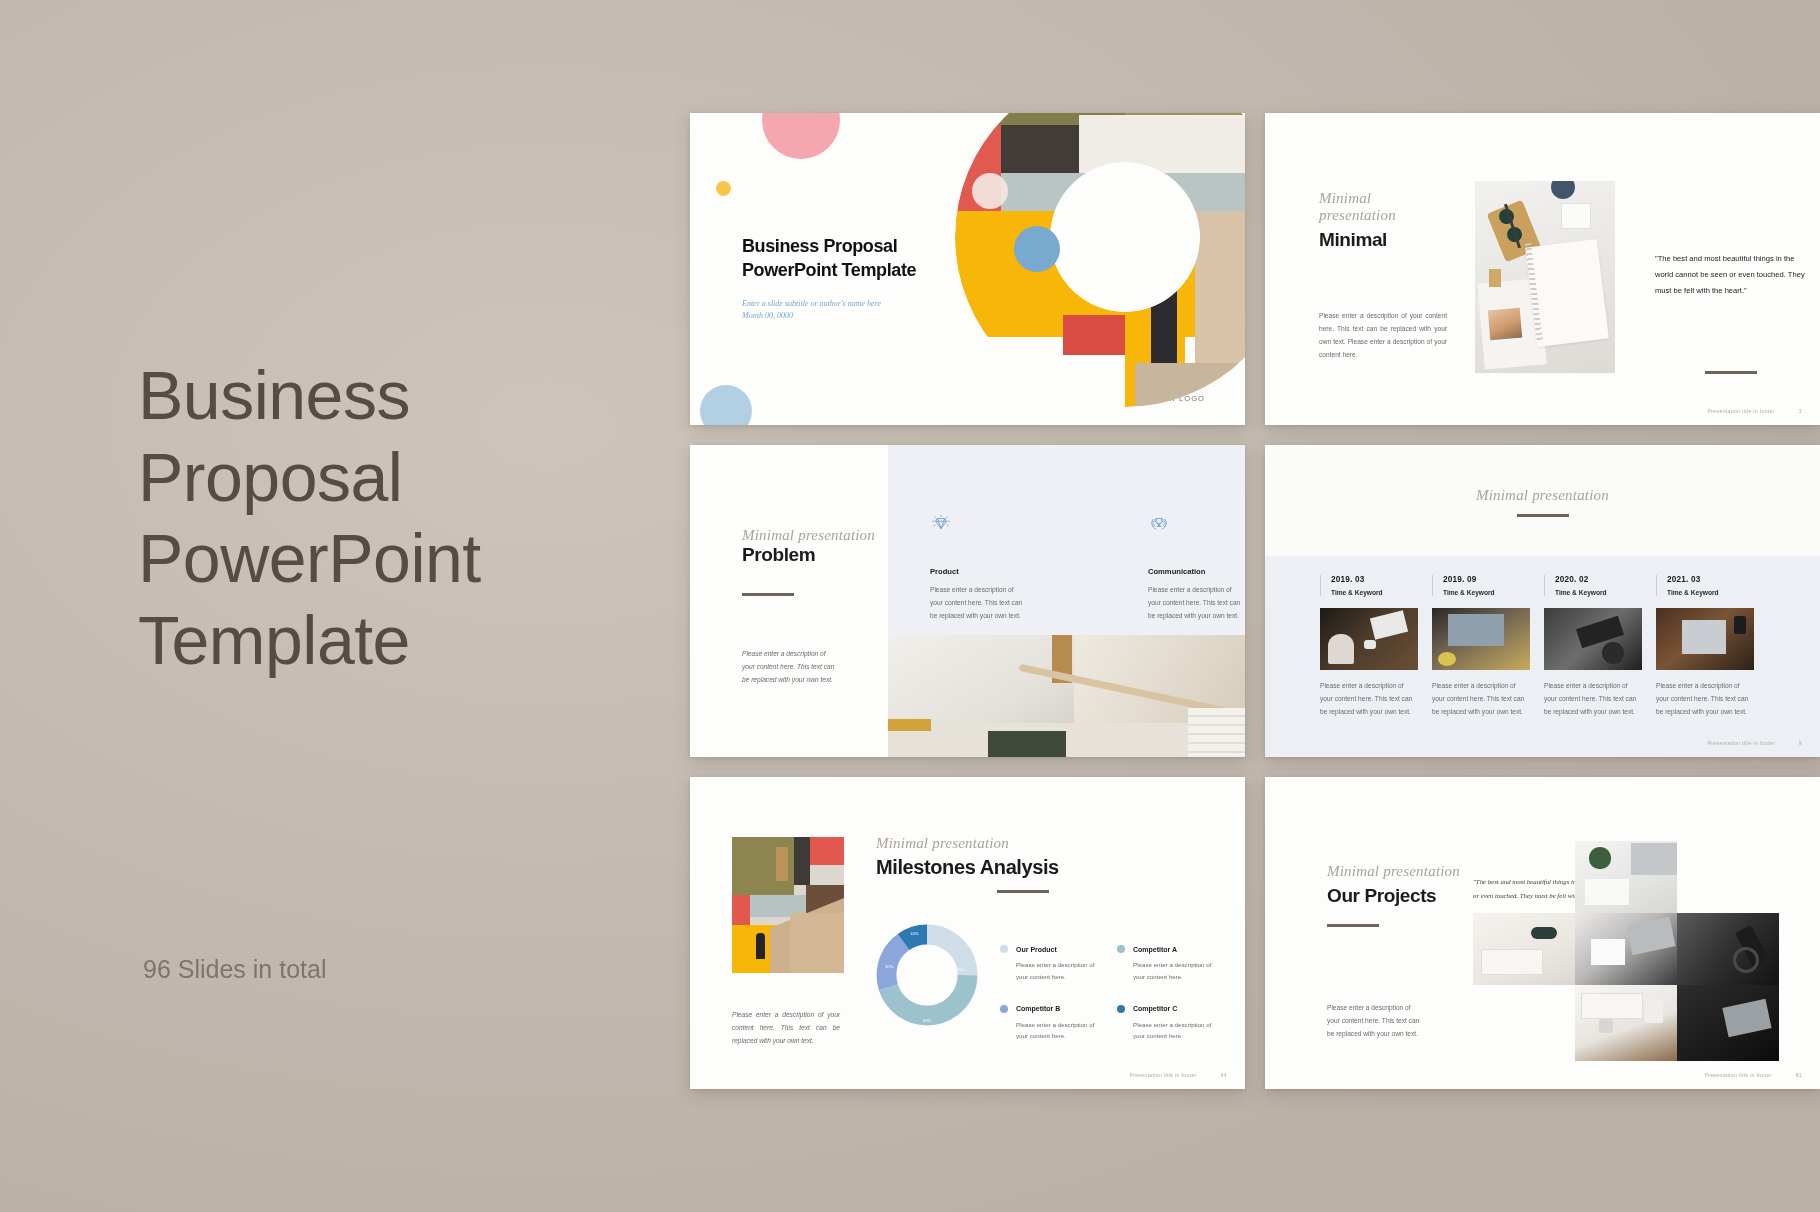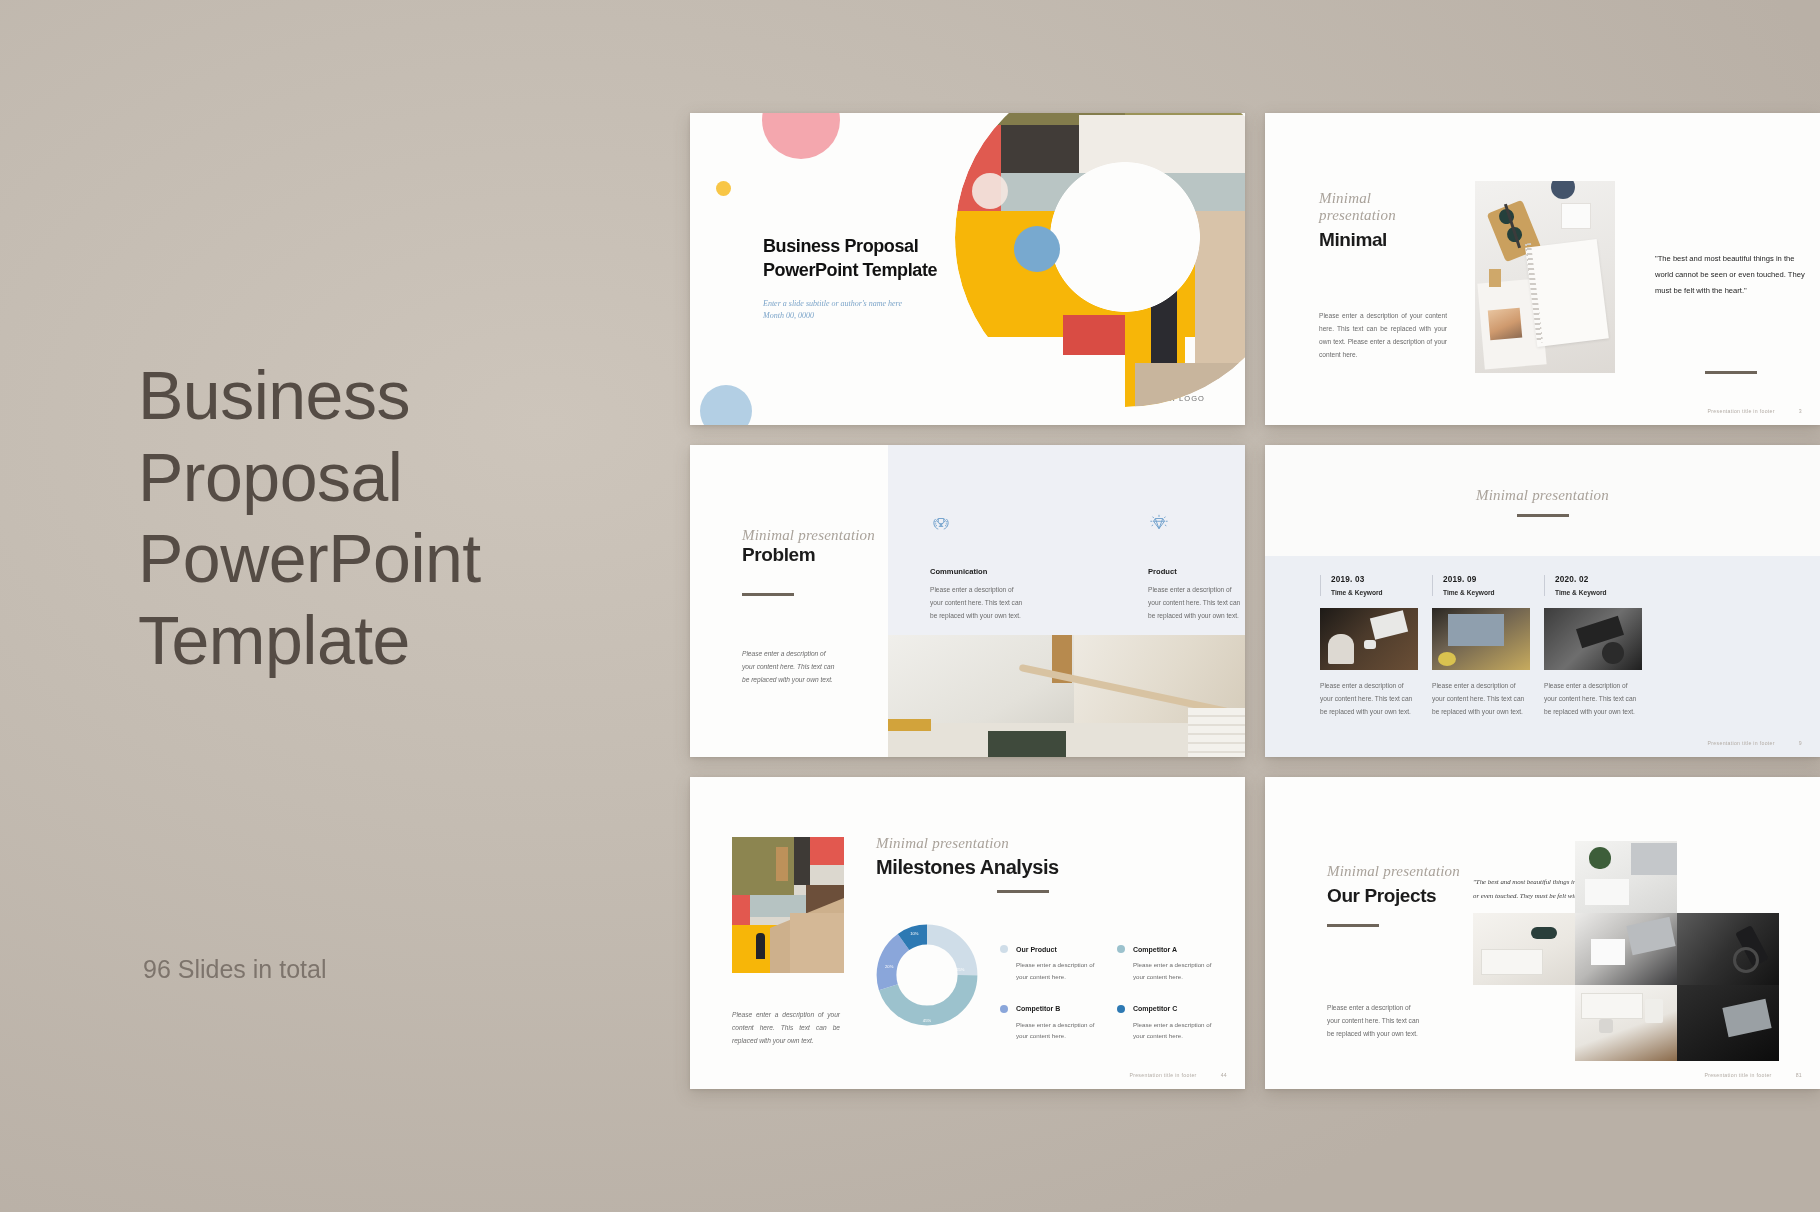--- a/index.html
+++ b/index.html
@@ -113,21 +113,21 @@
   .c-dark   { left: 46px; top: 58px; width: 78px;  height: 48px;  background: #413c38; }
   .c-cream  { left: 124px;top: 48px; width: 216px; height: 58px;  background: #f0ece6; }
   .c-gray   { left: 46px; top: 106px;width: 294px; height: 38px;  background: #b9c5c4; }
   .c-yellow { left: 0;    top: 144px;width: 240px; height: 126px; background: #f7b608; }
   .c-tan    { left: 240px;top: 144px;width: 100px; height: 196px; background: #d8c3a9; }
   .c-red2   { left: 108px;top: 248px;width: 62px;  height: 40px;  background: #d94c44; }
   .c-yellow2{ left: 170px;top: 248px;width: 60px;  height: 92px;  background: #f7b608; }
   .c-person { left: 196px;top: 214px;width: 26px;  height: 84px;  background: #2b2b30; border-radius: 8px 8px 0 0;}
   .c-floor  { left: 180px;top: 296px;width: 160px; height: 44px;  background: #c8b59d; }
 
-  .s1-text { position: absolute; left: 73px; top: 122px; z-index: 5; }
+  .s1-text { position: absolute; left: 52px; top: 122px; z-index: 5; }
   .s1-head {
     font-size: 18px; font-weight: 700; color: #111;
     line-height: 1.32; letter-spacing: -0.4px;
     white-space: pre-line;
   }
   .s1-sub {
     margin-top: 15px;
     font-family: "Liberation Serif", serif;
     font-style: italic;
     font-size: 8px;
@@ -378,47 +378,47 @@
         <div class="sl-title">Problem</div>
       </div>
       <div class="rule s3-rule"></div>
       <div class="body-txt italic s3-desc">Please enter a description of your content here. This text can be replaced with your own text.</div>
     </div>
 
     <div class="s3-cols">
       <div class="s3-col">
         <span class="icon-blue">
           <svg width="22" height="22" viewBox="0 0 24 24" fill="none" stroke="currentColor" stroke-width="1">
+            <path d="M6 9h12l-6 8z"></path>
+              <path d="M6 9l2-3h8l2 3"></path>
+              <path d="M9 9l3 8 3-8"></path>
+              <path d="M8 6l1 3"></path>
+              <path d="M16 6l-1 3"></path>
+            <path d="M12 2v2.2M5 4l1.2 1.4M19 4l-1.2 1.4M2.6 9h2M19.4 9h2M4 14l1.6-1M20 14l-1.6-1"></path>
+          </svg>
+        </span>
+        <div class="col-h">Product</div>
+        <div class="body-txt col-b">Please enter a description of your content here. This text can be replaced with your own text.</div>
+      </div>
+      <div class="s3-col">
+        <span class="icon-blue">
+          <svg width="22" height="22" viewBox="0 0 24 24" fill="none" stroke="currentColor" stroke-width="1">
             <path d="M9 6h6v3a3 3 0 0 1-6 0z"></path>
               <path d="M11.2 12h1.6v2h-1.6z"></path>
               <path d="M9.6 14.6h4.8"></path>
             <path d="M9 6.8c-1.3 0-1.8.8-1.8 1.5s.6 1.3 1.4 1.3"></path>
             <path d="M15 6.8c1.3 0 1.8.8 1.8 1.5s-.6 1.3-1.4 1.3"></path>
             <path d="M6.2 6.5C4 8 3.6 11.6 5 14.2c1 1.9 2.6 2.9 4 3.3"></path>
             <path d="M17.8 6.5C20 8 20.4 11.6 19 14.2c-1 1.9-2.6 2.9-4 3.3"></path>
             <path d="M5 9.4l1.6.3M5.1 12l1.7-.2M6 14.3l1.6-.7M19 9.4l-1.6.3M18.9 12l-1.7-.2M18 14.3l-1.6-.7"></path>
           </svg>
         </span>
         <div class="col-h">Communication</div>
         <div class="body-txt col-b">Please enter a description of your content here. This text can be replaced with your own text.</div>
       </div>
-      <div class="s3-col">
-        <span class="icon-blue">
-          <svg width="22" height="22" viewBox="0 0 24 24" fill="none" stroke="currentColor" stroke-width="1">
-            <path d="M6 9h12l-6 8z"></path>
-              <path d="M6 9l2-3h8l2 3"></path>
-              <path d="M9 9l3 8 3-8"></path>
-              <path d="M8 6l1 3"></path>
-              <path d="M16 6l-1 3"></path>
-            <path d="M12 2v2.2M5 4l1.2 1.4M19 4l-1.2 1.4M2.6 9h2M19.4 9h2M4 14l1.6-1M20 14l-1.6-1"></path>
-          </svg>
-        </span>
-        <div class="col-h">Product</div>
-        <div class="body-txt col-b">Please enter a description of your content here. This text can be replaced with your own text.</div>
-      </div>
     </div>
   </div>
 
   <div class="slide s4">
     <div class="s4-top"></div>
     <div class="s4-bot"></div>
     <div class="s4-head">
       <div class="eyebrow">Minimal presentation</div>
       <div class="rule s4-rule"></div>
     </div>
@@ -454,20 +454,31 @@
           <div class="m-y">2020. 02</div>
           <div class="m-k">Time &amp; Keyword</div>
         </div>
         <div class="m-img mi3">
           <span class="mi-chip" style="left:34px;top:14px;width:44px;height:20px;background:#232323;transform:rotate(-18deg);"></span>
           <span class="mi-chip" style="left:58px;bottom:6px;width:22px;height:22px;background:#2b2b2b;border-radius:50%;"></span>
         </div>
         <div class="body-txt m-txt">Please enter a description of your content here. This text can be replaced with your own text.</div>
       </div>
 
+      <div class="m-card">
+        <div class="m-date">
+          <div class="m-y">2021. 03</div>
+          <div class="m-k">Time &amp; Keyword</div>
+        </div>
+        <div class="m-img mi4">
+          <span class="mi-chip" style="left:26px;top:12px;width:44px;height:34px;background:#c9ccd0;"></span>
+          <span class="mi-chip" style="right:8px;top:8px;width:12px;height:18px;background:#1d1d1f;border-radius:2px;"></span>
+        </div>
+        <div class="body-txt m-txt">Please enter a description of your content here. This text can be replaced with your own text.</div>
+      </div>
     </div>
 
     <div class="footer">
       <span>Presentation title in footer</span>
       <span>9</span>
     </div>
   </div>
 
   <div class="slide s5">
     <div class="s5-photo">

